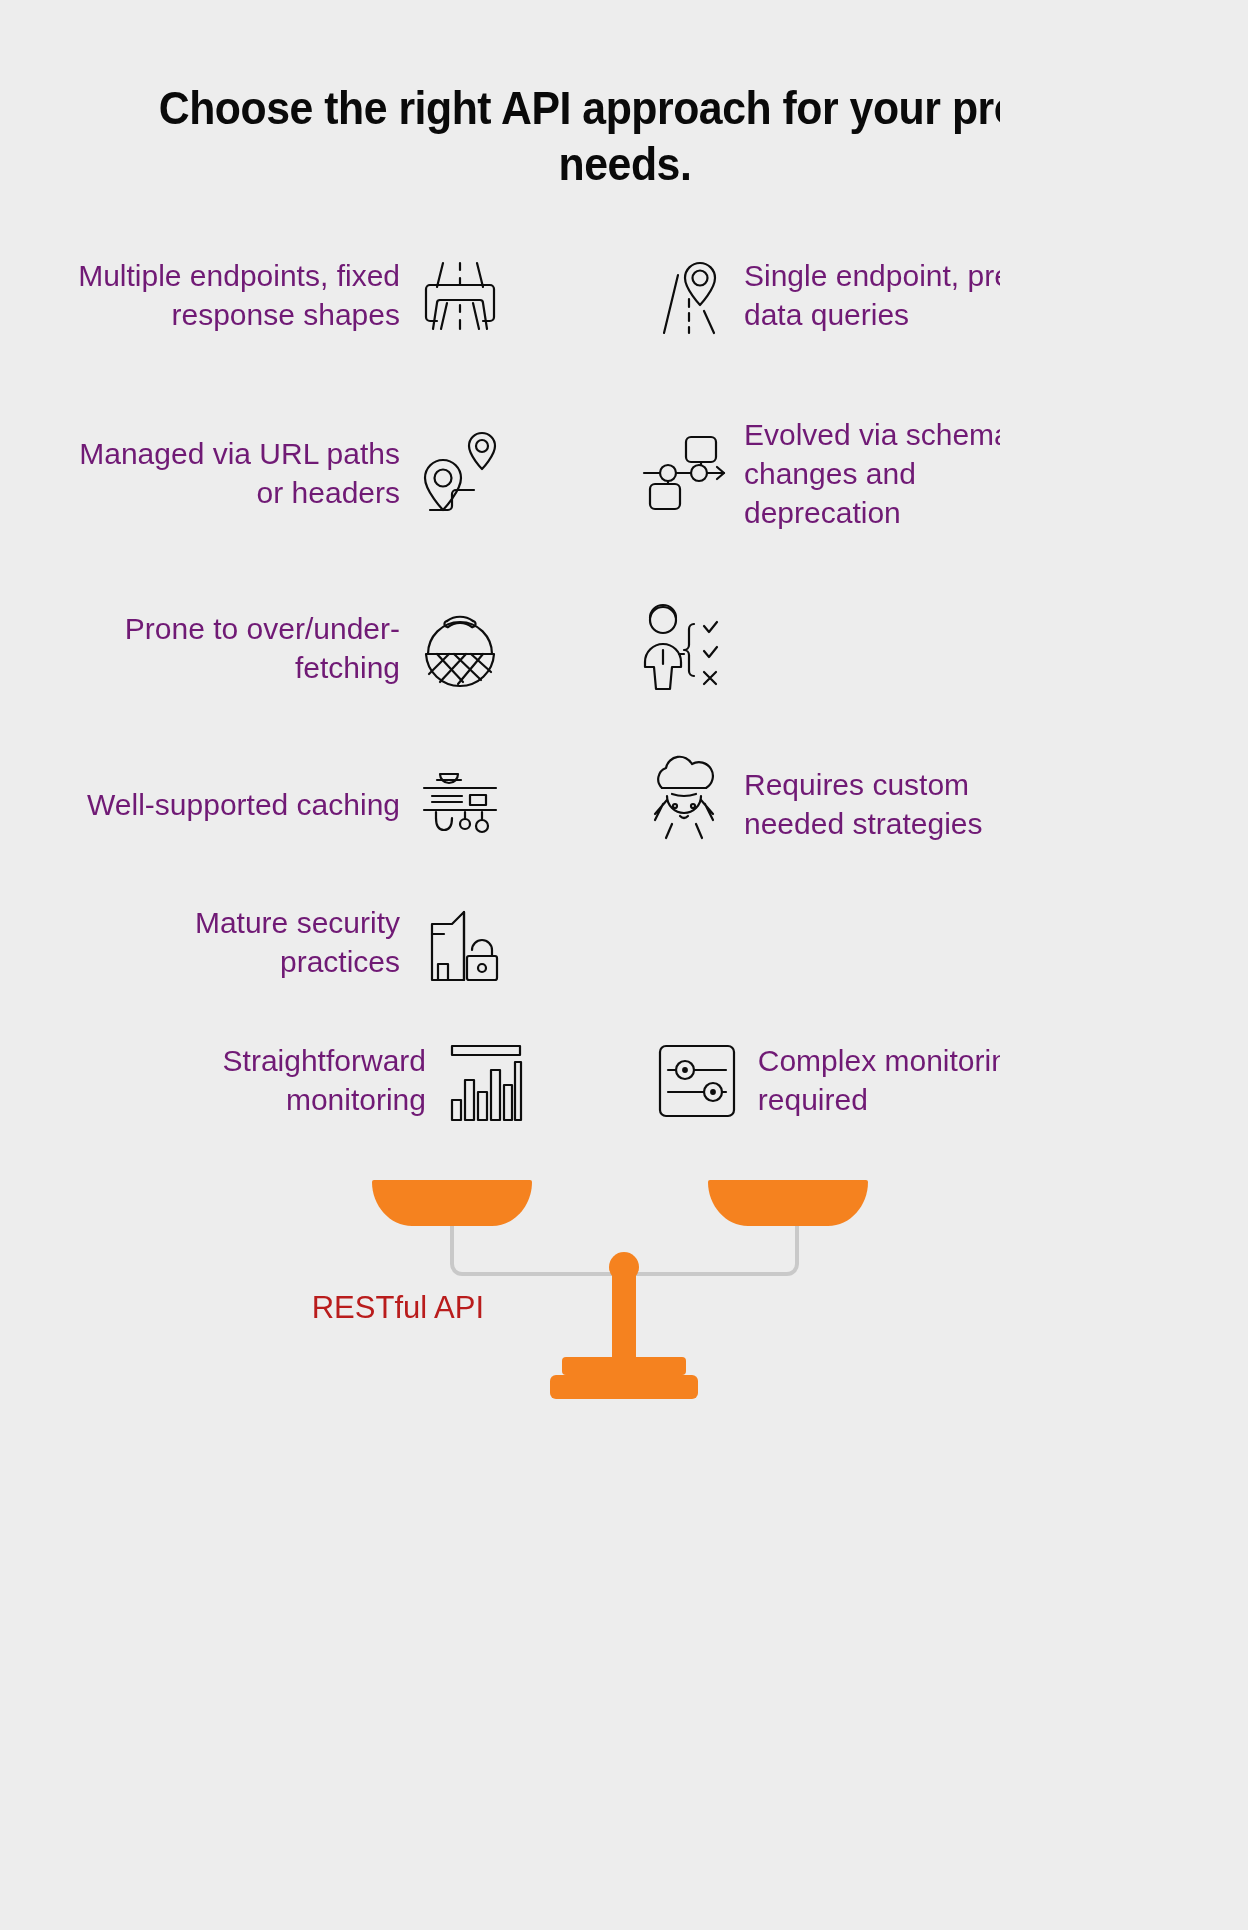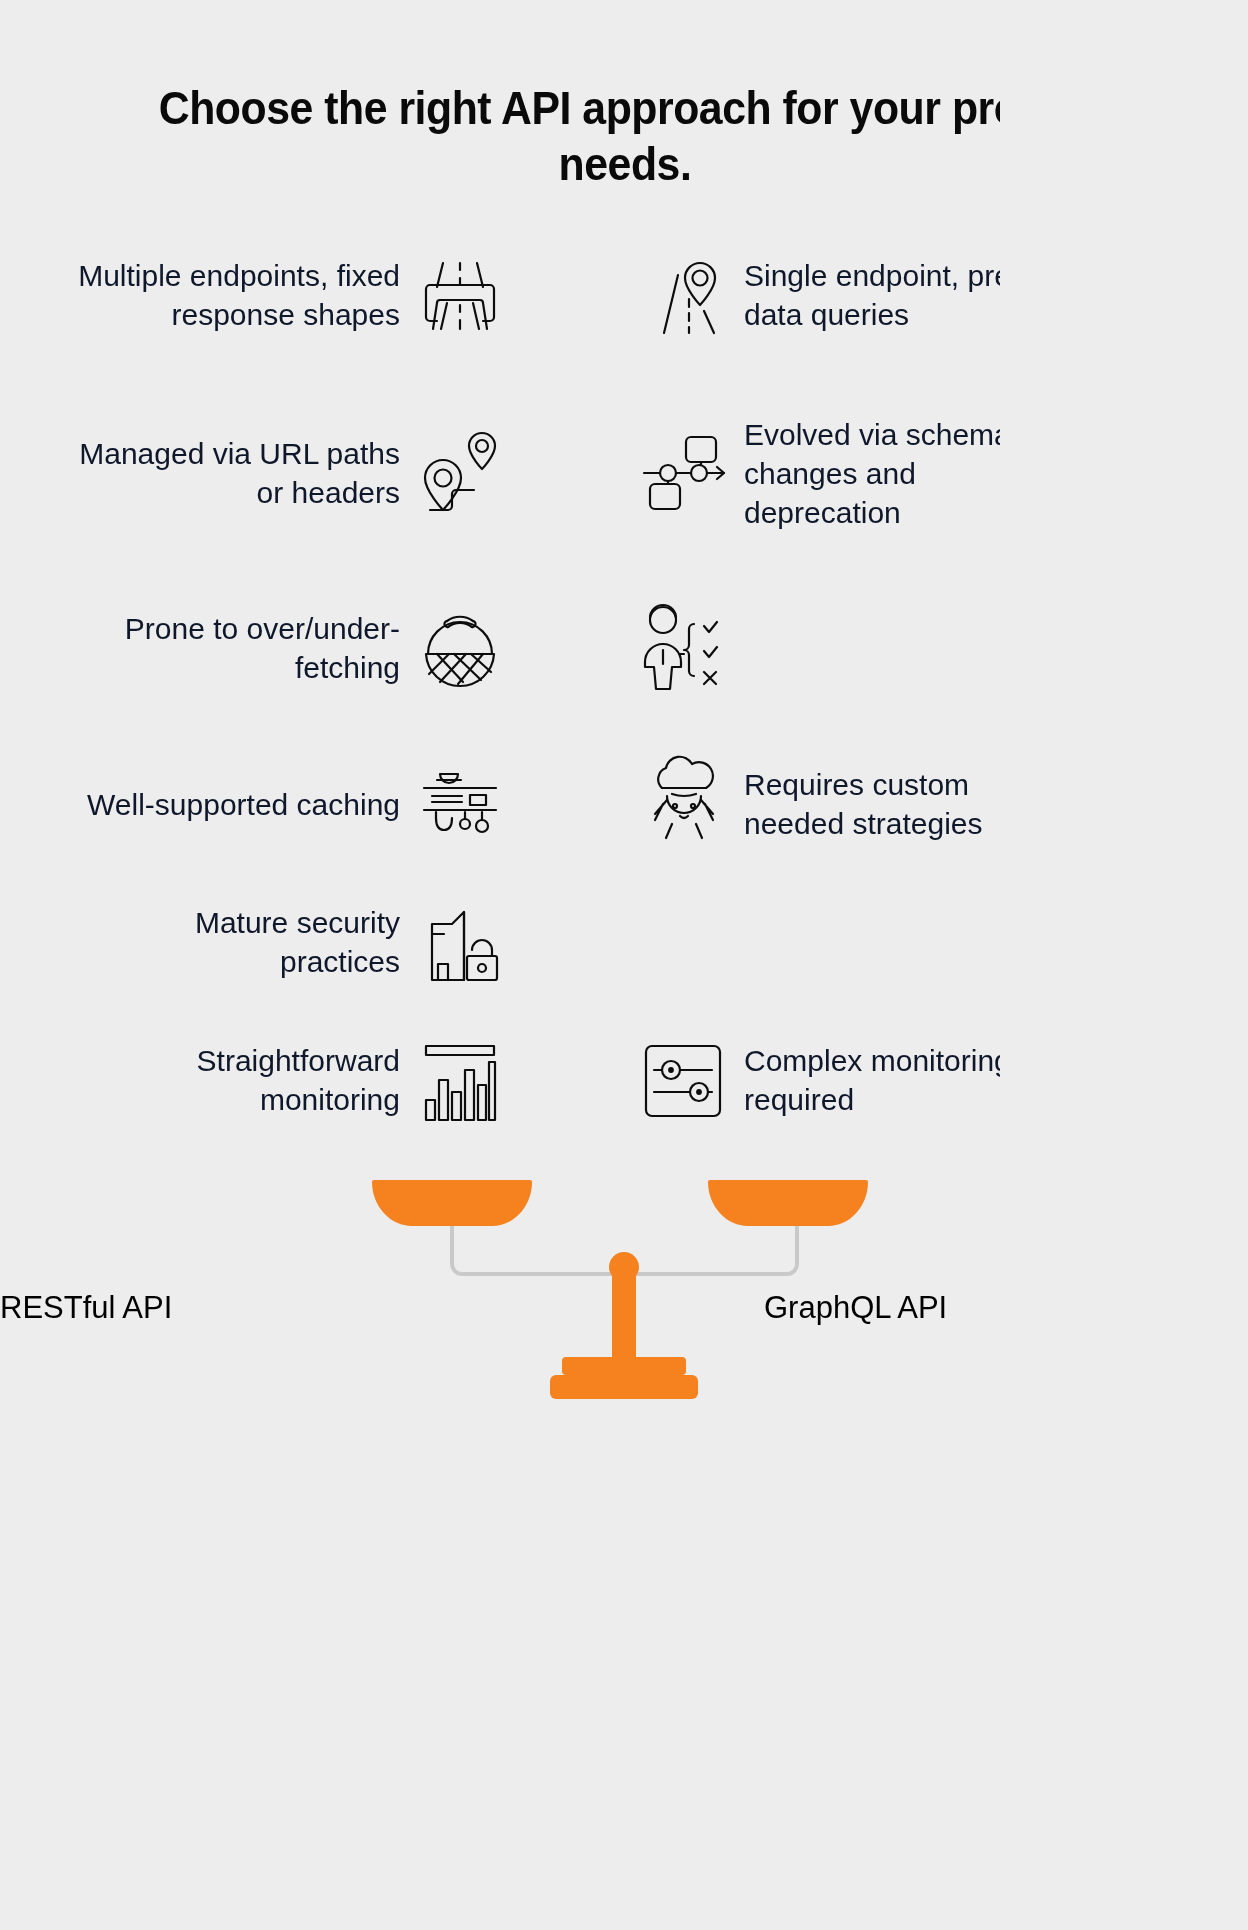--- a/index.html
+++ b/index.html
@@ -51,21 +51,21 @@
     display: flex;
     align-items: center;
     width: 624px;
   }
   .side.left  { justify-content: flex-start; padding-left: 70px; }
   .side.right { justify-content: flex-start; padding-left: 0px; }
 
   .label {
     font-size: 30px;
     line-height: 1.30;
-    color: #0f172a;
+    color: #701a75;
   }
   .side.left  .label { text-align: right; width: 330px; }
   .side.right .label { text-align: left;  width: 330px; }
 
   .icon {
     width: 120px;
     min-width: 120px;
     height: 120px;
     display: flex;
     align-items: center;
@@ -85,23 +85,23 @@
 
   #scale-labels {
     position: absolute;
     left: 0;
     top: 1290px;
     width: 1248px;
     display: flex;
   }
   #scale-labels > div {
     width: 624px;
-    text-align: left;
+    text-align: right;
     font-size: 31px;
-    color: #000000;
+    color: #b91c1c;
   }
   #scale-labels .lbl-left  { padding-right: 140px; }
   #scale-labels .lbl-right { padding-left: 140px; }
 </style>
 </head>
 <body>
 
 <div id="page">
 
   <div id="title">Choose the right API approach for your project needs.</div>
@@ -262,21 +262,21 @@
             <path d="M28 72 h10 v16 h-10 z"></path>
             <path d="M54 20 v68"></path>
             <path d="M62 58 a10 10 0 0 1 20 0 v6"></path>
             <rect x="57" y="64" width="30" height="24" rx="2"></rect>
             <circle cx="72" cy="76" r="4"></circle>
           </svg>
         </div>
       </div>
     </div>
 
-    <div class="row" style="height:138px;">
+    <div class="row" style="height:138px;padding-left:26px;">
       <div class="side left">
         <div class="label">Straightforward monitoring</div>
         <div class="icon">
           <svg width="100" height="100" viewBox="0 0 100 100" fill="none" stroke="#0d0d0d" stroke-width="2.2" stroke-linecap="round" stroke-linejoin="round">
             <rect x="16" y="16" width="68" height="9"></rect>
             <rect x="16" y="70" width="9" height="20"></rect>
             <rect x="29" y="50" width="9" height="40"></rect>
             <rect x="42" y="62" width="9" height="28"></rect>
             <rect x="55" y="40" width="9" height="50"></rect>
             <rect x="68" y="55" width="8" height="35"></rect>

